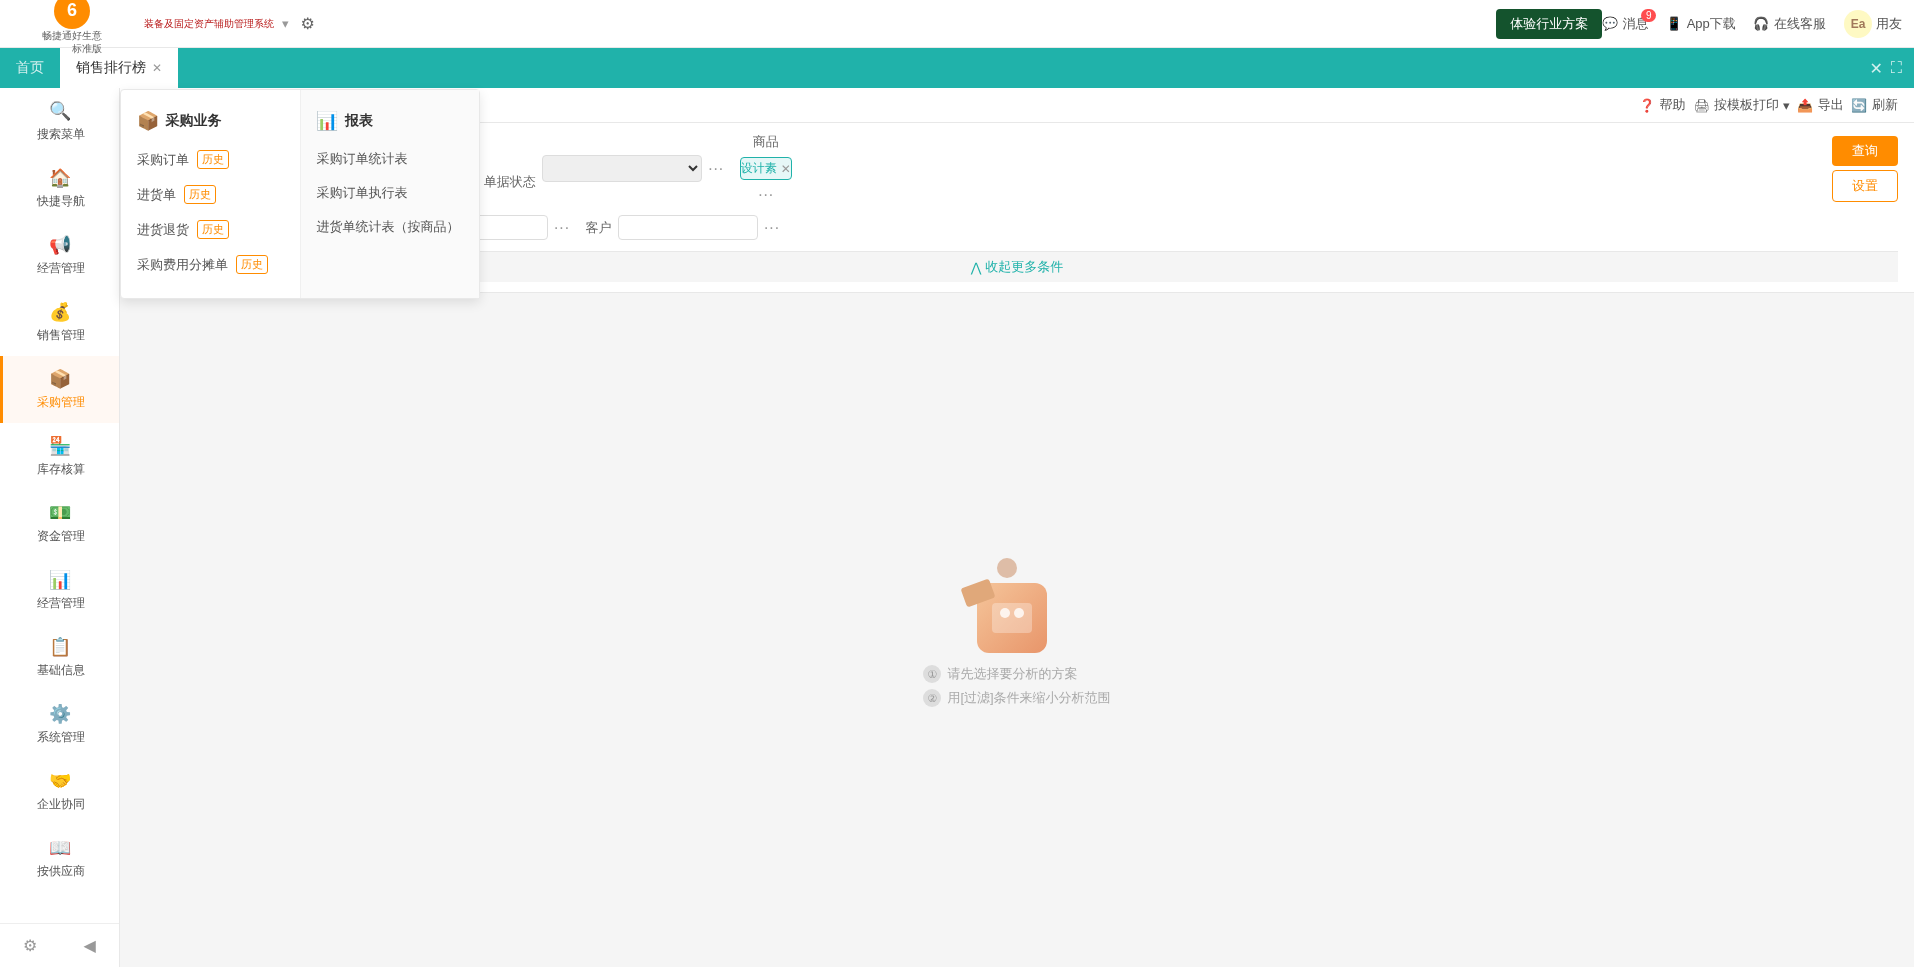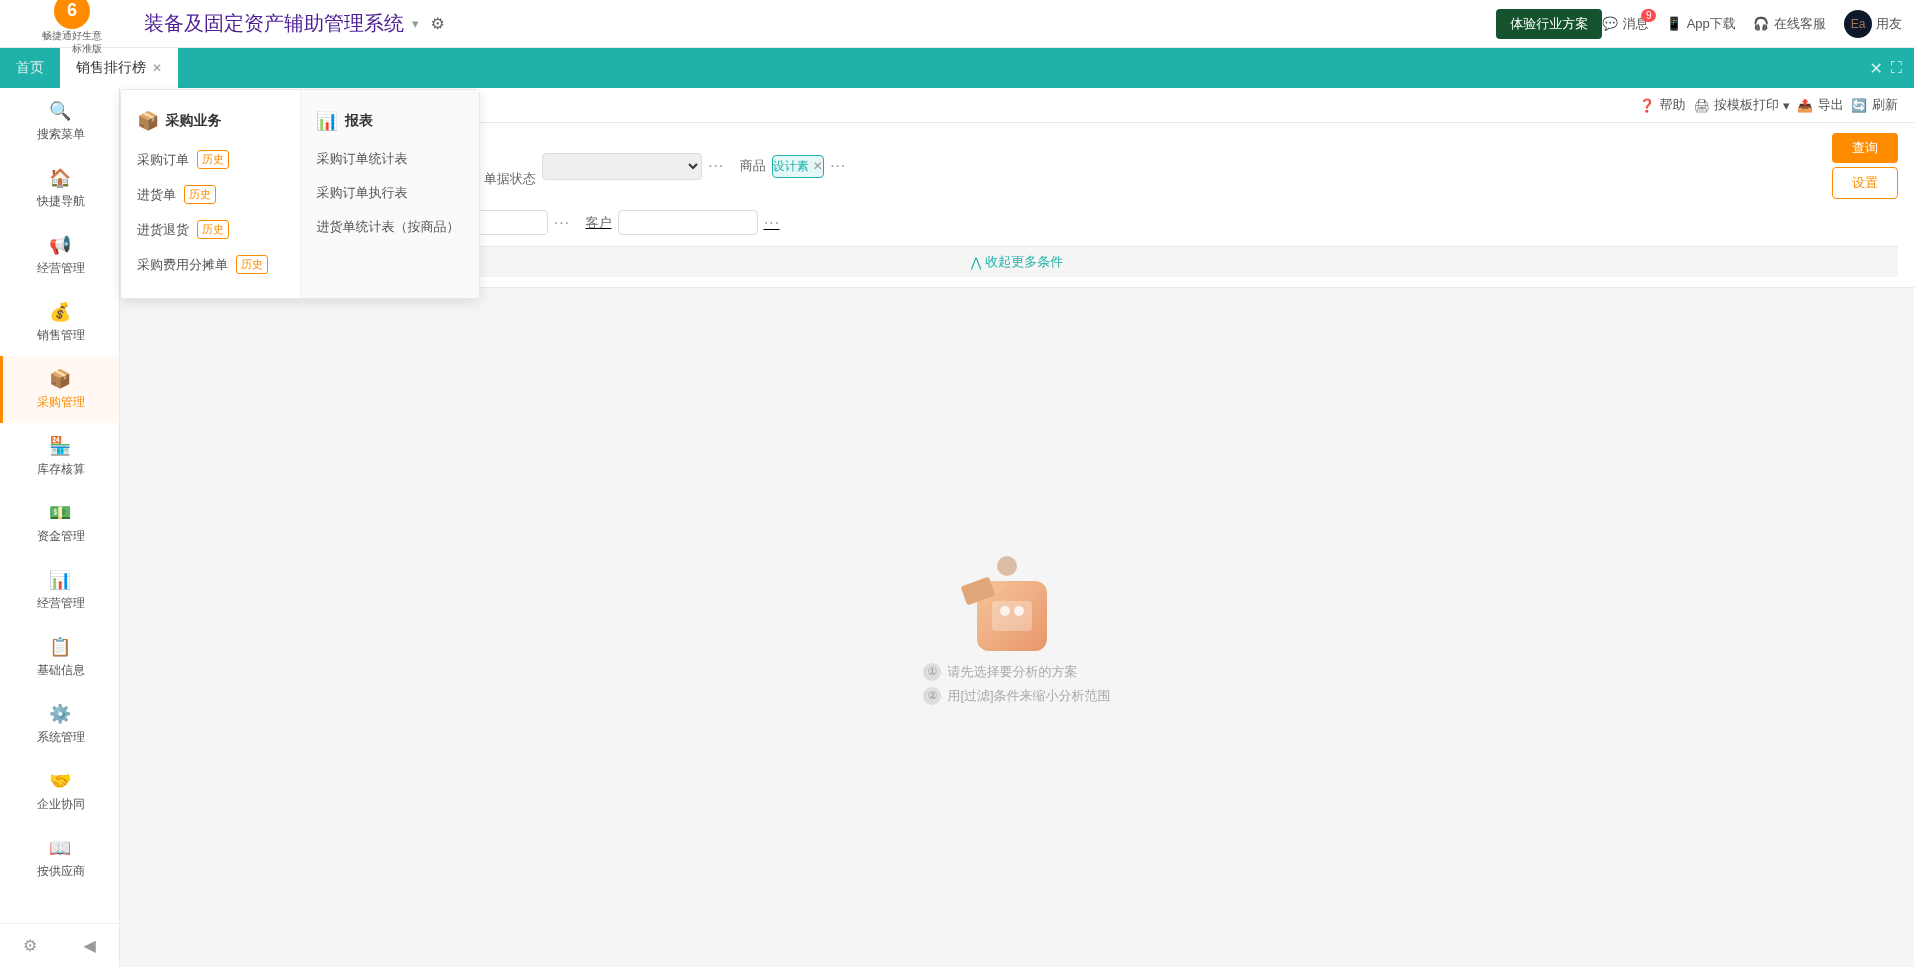--- a/index.html
+++ b/index.html
@@ -68,41 +68,41 @@
 
 <div class="topbar">
   <div class="topbar-logo">
     <div class="logo-icon">6</div>
     <div style="font-size:10px; color:#666; text-align:right; line-height:1.3;">
       <div>畅捷通好生意</div>
       <div>标准版</div>
     </div>
   </div>
   <div class="topbar-title">
-    <span style="font-size:20px; color:#4c1d95;">装备及固定资产辅助管理系统</span>
+    <span style="font-size:10px; color:#b91c1c;">装备及固定资产辅助管理系统</span>
     <span style="color:#999; cursor:pointer;">▾</span>
     <span style="color:#666; cursor:pointer; font-size:16px; margin-left:4px;">⚙</span>
   </div>
   <button class="topbar-industry-btn">体验行业方案</button>
   <div class="topbar-right">
     <div class="topbar-right-item">
       <span>💬</span>
       <span>消息</span>
       <span class="badge">9</span>
     </div>
     <div class="topbar-right-item">
       <span>📱</span>
       <span>App下载</span>
     </div>
     <div class="topbar-right-item">
       <span>🎧</span>
       <span>在线客服</span>
     </div>
     <div class="topbar-right-item">
-      <div class="avatar" style="background:#0f172a; color:#a0785a; font-size:12px; font-weight:normal;">
+      <div class="avatar" style="background:#fef9c3; color:#a0785a; font-size:12px; font-weight:bold;">
         <span>Ea</span>
       </div>
       <span>用友</span>
     </div>
   </div>
 </div>
 
 <div class="tabbar">
   <div class="tab">
     <span>首页</span>
@@ -208,21 +208,21 @@
           <span style="color:#20b2aa; cursor:pointer; font-size:13px;">自定义</span>
           <input type="text" class="filter-input" style="width: 200px;" value="2024-01-01 ~ 2024-12-31">
         </div>
         <div style="display:flex; align-items:center; gap:6px;">
           <span style="color:#666; font-size:13px;margin-top:26px;">单据状态</span>
           <select class="filter-select" style="width:160px;">
             <option></option>
           </select>
           <button class="ellipsis-btn">···</button>
         </div>
-        <div style="display:flex; align-items:center; gap:6px;">
+        <div style="display:flex; align-items:center; gap:6px;flex-direction:column;">
           <span style="color:#666; font-size:13px;">商品</span>
           <div class="filter-tag">
             <span>设计素</span>
             <span class="filter-tag-close">✕</span>
           </div>
           <button class="ellipsis-btn">···</button>
         </div>
         <div style="margin-left:auto; display:flex; flex-direction:column; gap:4px;">
           <button class="btn-query">查询</button>
           <button class="btn-set">设置</button>
@@ -235,21 +235,21 @@
           <select class="filter-select" style="width:120px;">
             <option>金额</option>
           </select>
           <span style="color:#999;">▾</span>
         </div>
         <div style="display:flex; align-items:center; gap:6px;">
           <span style="color:#666; font-size:13px;">业务员</span>
           <input class="filter-input" style="width: 140px;">
           <button class="ellipsis-btn">···</button>
         </div>
-        <div style="display:flex; align-items:center; gap:6px;text-decoration:underline;">
+        <div style="display:flex; align-items:center; gap:6px;">
           <span style="color:#666; font-size:13px;">客户</span>
           <input class="filter-input" style="width: 140px;">
           <button class="ellipsis-btn">···</button>
         </div>
       </div>
 
       <div class="filter-collapse">
         <span>⋀</span>
         <span style="margin-left:4px;">收起更多条件</span>
       </div>

